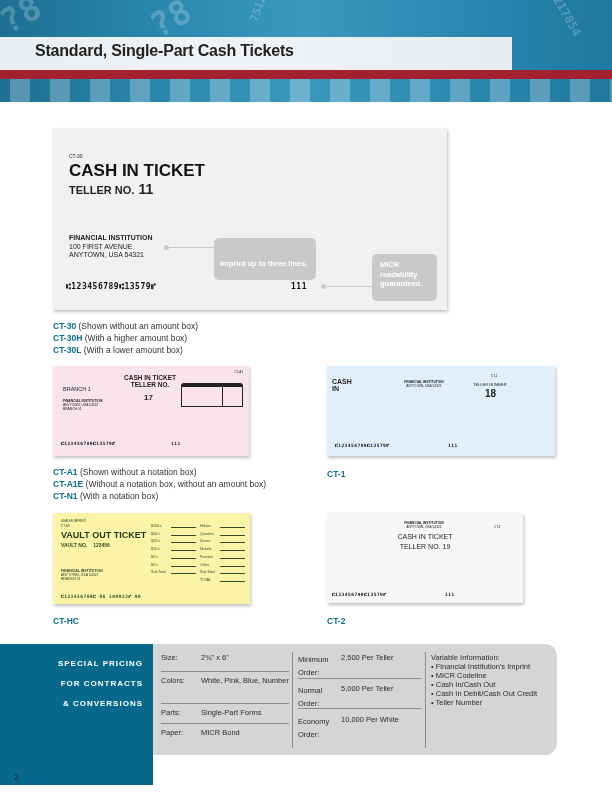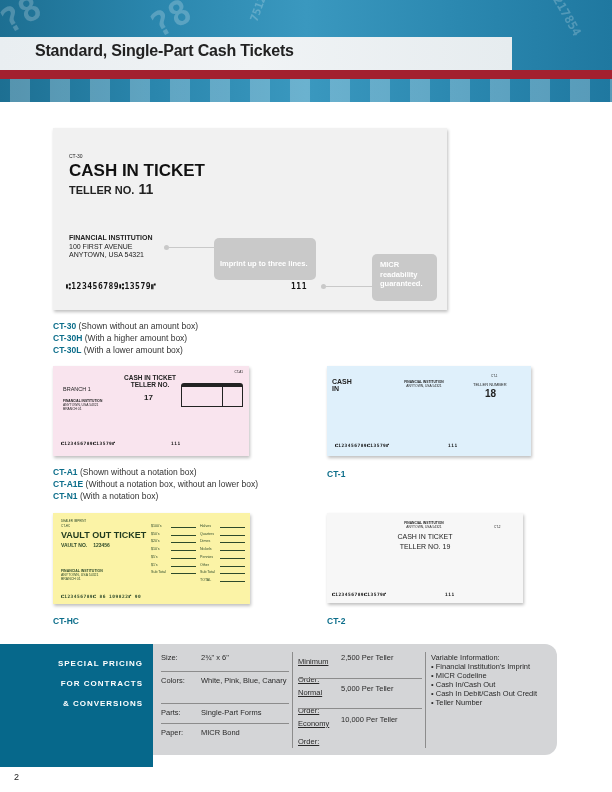--- a/index.html
+++ b/index.html
@@ -51,21 +51,21 @@
   .t-pink .branch { position: absolute; left: 10px; top: 20px; font-size: 5.5px; }
   .t-pink .fi { position: absolute; left: 10px; top: 33px; font-size: 3.3px; line-height: 4px; }
   .t-pink .head { position: absolute; left: 62px; top: 8px; width: 70px; text-align: center; font-size: 6.5px; font-weight: bold; line-height: 7px; }
   .t-pink .num { position: absolute; left: 91px; top: 27px; font-size: 8px; font-weight: bold; }
   .t-pink .amt { position: absolute; left: 128px; top: 17px; width: 62px; height: 24px; border: 1px solid #222; border-top: 4px solid #222; border-radius: 3px 3px 0 0; }
   .t-pink .amt .div { position: absolute; left: 40px; top: 0; width: 1px; height: 19px; background: #222; }
   .t-pink .micr { left: 8px; top: 75px; font-size: 4.5px; }
   .t-pink .micr2 { left: 118px; top: 75px; font-size: 4.5px; }
 
   
-  .t-blue { left: 327px; top: 366px; width: 204px; height: 90px; background: #dff0fb; }
+  .t-blue { left: 327px; top: 366px; width: 228px; height: 90px; background: #dff0fb; }
   .t-blue .cash { position: absolute; left: 5px; top: 12px; font-size: 7px; line-height: 7px; font-weight: bold; }
   .t-blue .fi { position: absolute; left: 62px; top: 14px; width: 70px; text-align: center; font-size: 3.3px; line-height: 4px; }
   .t-blue .code { position: absolute; left: 164px; top: 8px; font-size: 3px; }
   .t-blue .tl { position: absolute; left: 146px; top: 16px; font-size: 4px; }
   .t-blue .num { position: absolute; left: 158px; top: 22px; font-size: 10px; font-weight: bold; }
   .t-blue .micr { left: 8px; top: 77px; font-size: 4.5px; }
   .t-blue .micr2 { left: 121px; top: 77px; font-size: 4.5px; }
 
   
   .t-yellow { left: 53px; top: 513px; width: 197px; height: 91px; background: #fbf3a6; color: #2d4a2a; }
@@ -84,30 +84,30 @@
   .t-white { left: 327px; top: 513px; width: 196px; height: 90px; background: #f7f7f7; }
   .t-white .fi { position: absolute; left: 62px; top: 8px; width: 70px; text-align: center; font-size: 3.3px; line-height: 4px; }
   .t-white .code { position: absolute; left: 167px; top: 12px; font-size: 3px; }
   .t-white .head { position: absolute; left: 62px; top: 19px; width: 72px; text-align: center; font-size: 7px; line-height: 10px; }
   .t-white .micr { left: 5px; top: 79px; font-size: 4.5px; }
   .t-white .micr2 { left: 118px; top: 79px; font-size: 4.5px; }
 
   .label-single { position: absolute; font-size: 8.5px; color: #0b6d8a; font-weight: bold; }
 
   
-  .spec-teal { position: absolute; left: 0; top: 644px; width: 153px; height: 123px; background: #06688b; }
+  .spec-teal { position: absolute; left: 0; top: 644px; width: 153px; height: 141px; background: #06688b; }
   .spec-teal .promo { position: absolute; right: 10px; top: 10px; text-align: right; color: #fff; font-size: 8px; font-weight: bold; letter-spacing: 1px; line-height: 20px; }
   .spec-gray { position: absolute; left: 153px; top: 644px; width: 404px; height: 111px; background: #d4d5d7; border-radius: 0 12px 12px 0; font-size: 7.5px; color: #2a2a2a; }
   .spec-row { position: absolute; left: 8px; width: 128px; display: flex; }
   .spec-row .k { width: 40px; }
   .spec-row .v { flex: 1; line-height: 9px; }
   .hr { position: absolute; height: 1px; background: #8c8c8c; }
   .vr { position: absolute; width: 1px; background: #8c8c8c; }
   .ord { position: absolute; left: 145px; width: 132px; display: flex; }
-  .ord .k { width: 43px; line-height: 18px; text-decoration: underline; }
+  .ord .k { width: 43px; line-height: 13px; }
   .ord .v { flex: 1; }
   .varinfo { position: absolute; left: 278px; top: 9px; line-height: 9px; }
   .varinfo ul { list-style: none; }
   .varinfo li::before { content: "• "; }
 
   .page-num { position: absolute; left: 14px; top: 772px; font-size: 9px; color: #222; }
 </style>
 </head>
 <body>
 
@@ -165,21 +165,21 @@
   <div class="num">17</div>
   <div class="amt">
       <div class="div"></div>
     </div>
   <div class="micr">⑆123456789⑆13579⑈</div>
   <div class="micr micr2">111</div>
 </div>
 
 <div class="caption-block" style="left:53px; top:466px;">
   <div><span class="c">CT-A1</span> <span>(Shown without a notation box)</span></div>
-  <div><span class="c">CT-A1E</span> <span>(Without a notation box, without an lower box)</span></div>
+  <div><span class="c">CT-A1E</span> <span>(Without a notation box, without an amount box)</span></div>
   <div><span class="c">CT-N1</span> <span>(With a notation box)</span></div>
 </div>
 
 <div class="ticket t-blue">
   <div class="cash">
     <div>CASH</div>
     <div>IN</div>
   </div>
   <div class="fi">
     <div style="font-weight:bold">FINANCIAL INSTITUTION</div>
@@ -297,21 +297,21 @@
 </div>
 
 <div class="spec-gray">
   <div class="spec-row" style="top:9px;">
     <span class="k">Size:</span>
       <span class="v">2¾" x 6"</span>
   </div>
   <div class="hr" style="left:8px; top:27px; width:128px;"></div>
   <div class="spec-row" style="top:32px;">
     <span class="k">Colors:</span>
-      <span class="v">White, Pink, Blue, Canary</span>
+      <span class="v">White, Pink, Blue, Number</span>
   </div>
   <div class="hr" style="left:8px; top:59px; width:128px;"></div>
   <div class="spec-row" style="top:64px;">
     <span class="k">Parts:</span>
       <span class="v">Single-Part Forms</span>
   </div>
   <div class="hr" style="left:8px; top:79px; width:128px;"></div>
   <div class="spec-row" style="top:84px;">
     <span class="k">Paper:</span>
       <span class="v">MICR Bond</span>
@@ -324,21 +324,21 @@
       <span class="v">2,500 Per Teller</span>
   </div>
   <div class="hr" style="left:145px; top:34px; width:124px;"></div>
   <div class="ord" style="top:40px;">
     <span class="k">Normal Order:</span>
       <span class="v">5,000 Per Teller</span>
   </div>
   <div class="hr" style="left:145px; top:64px; width:124px;"></div>
   <div class="ord" style="top:71px;">
     <span class="k">Economy Order:</span>
-      <span class="v">10,000 Per Teller</span>
+      <span class="v">10,000 Per White</span>
   </div>
 
   <div class="vr" style="left:272px; top:8px; height:96px;"></div>
 
   <div class="varinfo">
     <div>Variable Information:</div>
     <ul>
       <li>Financial Institution's Imprint</li>
       <li>MICR Codeline</li>
       <li>Cash In/Cash Out</li>

